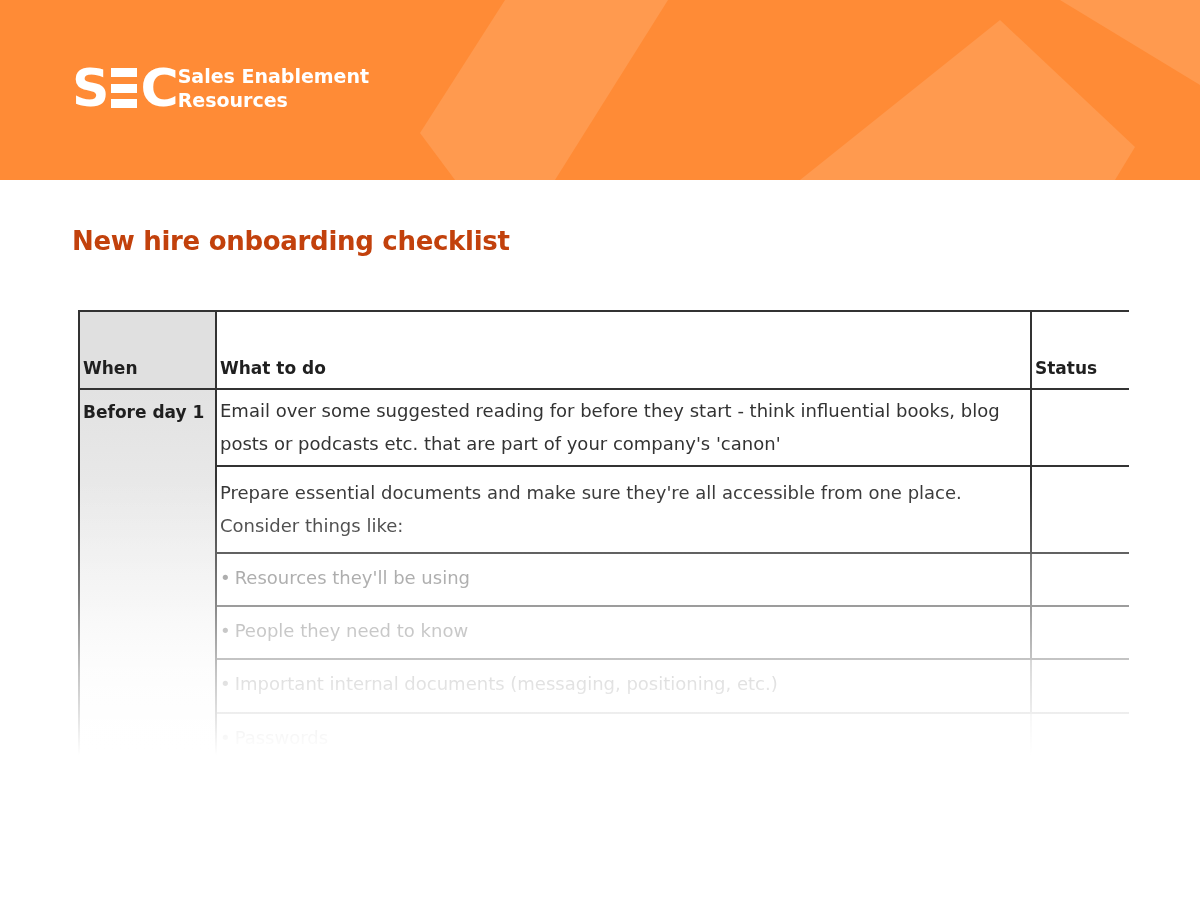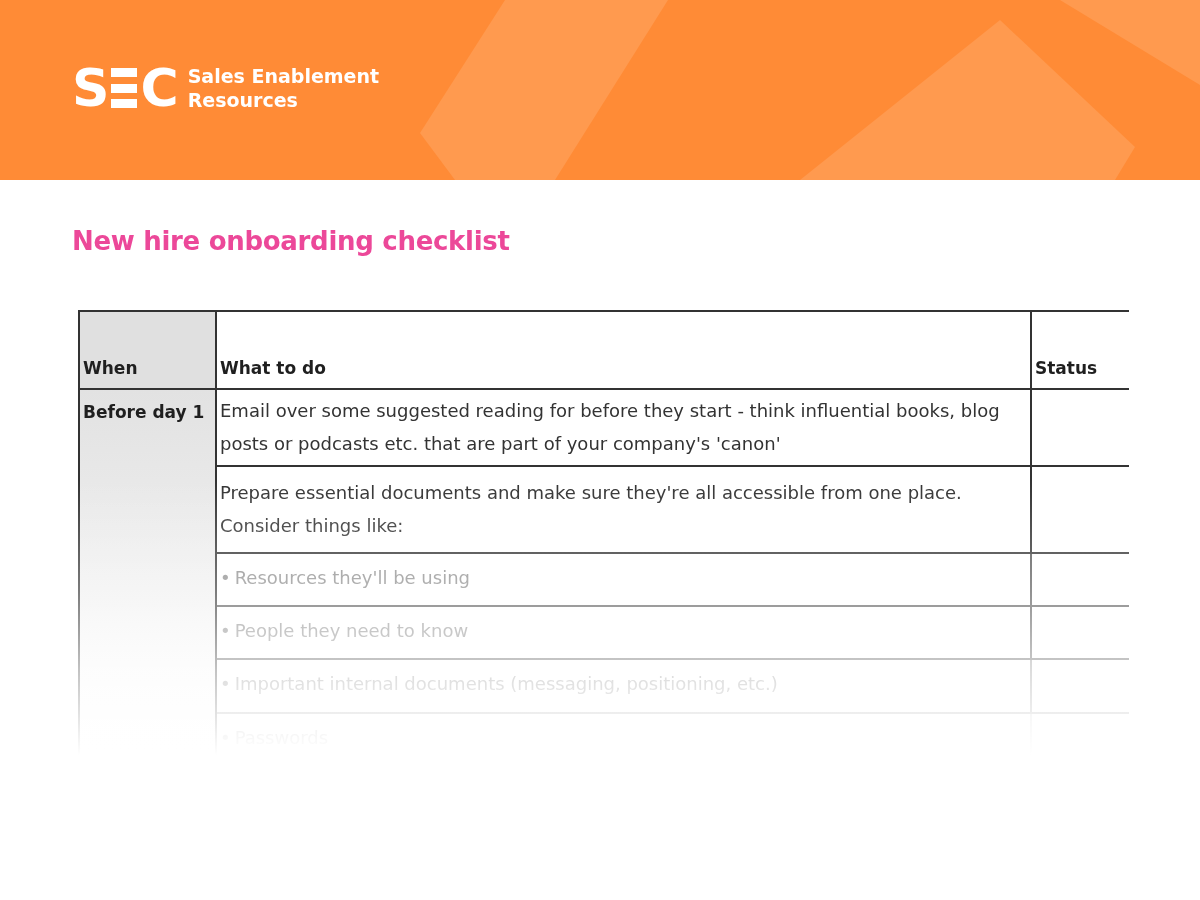--- a/index.html
+++ b/index.html
@@ -14,27 +14,27 @@
 
     .logo { position: absolute; left: 72px; top: 64px; display: flex; align-items: center; }
     .logo-mark { display: flex; align-items: center; height: 48px; }
     .logo-letter {
       font-family: "DejaVu Sans", sans-serif; font-weight: bold; color: #ffffff;
       font-size: 52px; line-height: 48px; letter-spacing: -1px;
     }
     .logo-e { display: flex; flex-direction: column; justify-content: space-between; width: 26px; height: 40px; margin: 0 3px 0 3px; }
     .logo-e span { display: block; height: 9px; background: #ffffff; }
     .logo-text {
-      margin-left: 10px; color: #ffffff; font-weight: bold; font-size: 19px; line-height: 24px;
+      color: #ffffff; font-weight: bold; font-size: 19px; line-height: 24px;
       font-family: "DejaVu Sans", sans-serif;
     }
 
     .page-title {
       position: absolute; left: 72px; top: 226px;
-      font-size: 26px; font-weight: bold; color: #ec4899; letter-spacing: -0.3px;
+      font-size: 26px; font-weight: bold; color: #c2410c; letter-spacing: -0.3px;
     }
 
     .table-wrap {
       position: absolute; left: 78px; top: 310px; width: 1051px; height: 450px; overflow: hidden;
     }
     .table-fade {
       position: absolute; left: 0; top: 0; width: 100%; height: 100%; pointer-events: none;
       background: linear-gradient(to bottom, rgba(255,255,255,0) 0px, rgba(255,255,255,0) 170px, rgba(255,255,255,0.35) 280px, rgba(255,255,255,0.7) 360px, rgba(255,255,255,1) 445px);
     }
     table { border-collapse: collapse; width: 1051px; table-layout: fixed; }

